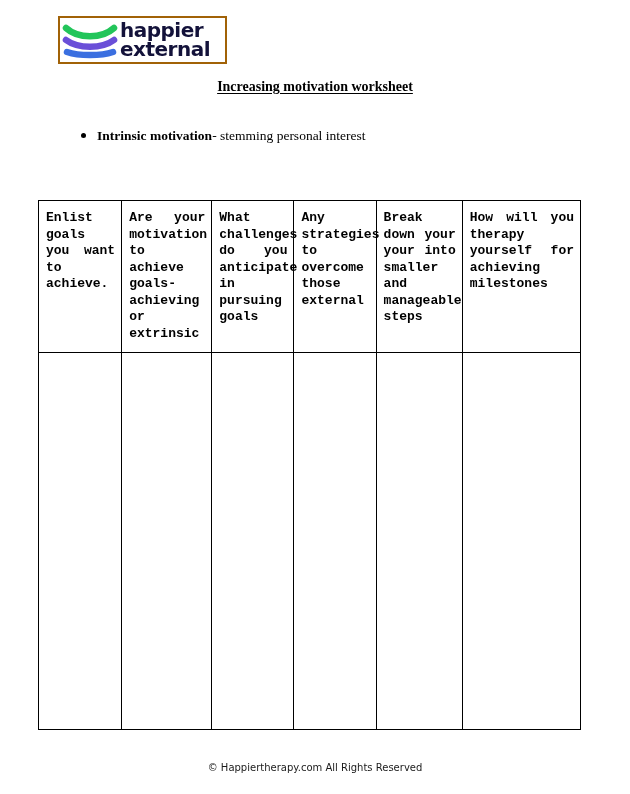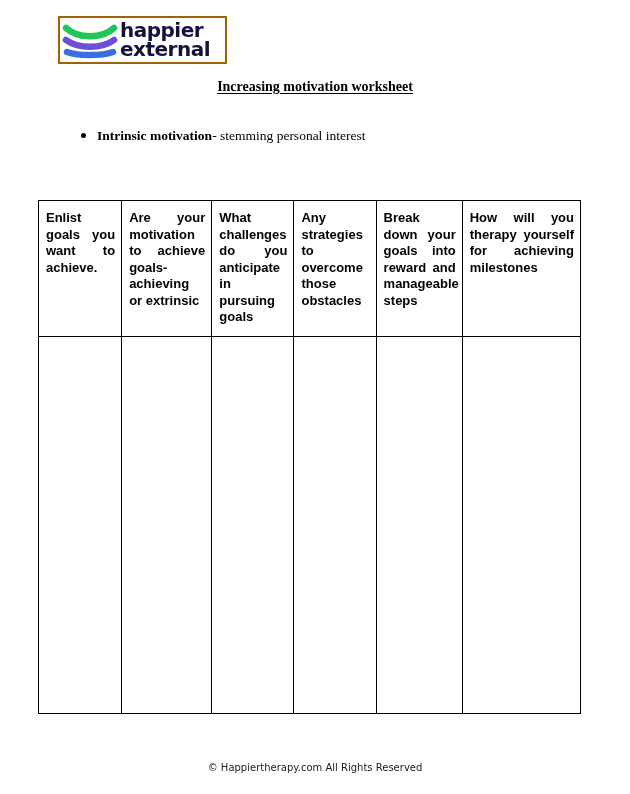--- a/index.html
+++ b/index.html
@@ -106,21 +106,21 @@
     border-collapse: collapse;
     table-layout: fixed;
   }
   .wk-table th,
   .wk-table td {
     border: 1px solid #000000;
     padding: 0;
     vertical-align: top;
   }
   .wk-table th {
-    font-family: Liberation Sans, sans-serif;
+    font-family: Liberation Mono, monospace;
     font-weight: bold;
     font-size: 13px;
     line-height: 16.5px;
     text-align: justify;
     text-align-last: left;
     padding: 9px 6px 10px 7px;
     height: 89px;
     box-sizing: border-box;
   }
   .wk-table th .hdr-inner {
@@ -180,24 +180,24 @@
       <th class="col-1">
           <span class="hdr-inner">Enlist goals you want to achieve.</span>
         </th>
       <th class="col-2">
           <span class="hdr-inner">Are your motivation to achieve goals- achieving or extrinsic</span>
         </th>
       <th class="col-3">
           <span class="hdr-inner">What challenges do you anticipate in pursuing goals</span>
         </th>
       <th class="col-4">
-          <span class="hdr-inner">Any strategies to overcome those obstacles</span>
+          <span class="hdr-inner">Any strategies to overcome those external</span>
         </th>
       <th class="col-5">
-          <span class="hdr-inner">Break down your goals into reward and manageable steps</span>
+          <span class="hdr-inner">Break down your your into smaller and manageable steps</span>
         </th>
       <th class="col-6">
           <span class="hdr-inner">How will you therapy yourself for achieving milestones</span>
         </th>
     </tr>
   </thead>
   <tbody>
     <tr>
       <td class="body-cell col-1"></td>
       <td class="body-cell col-2"></td>

